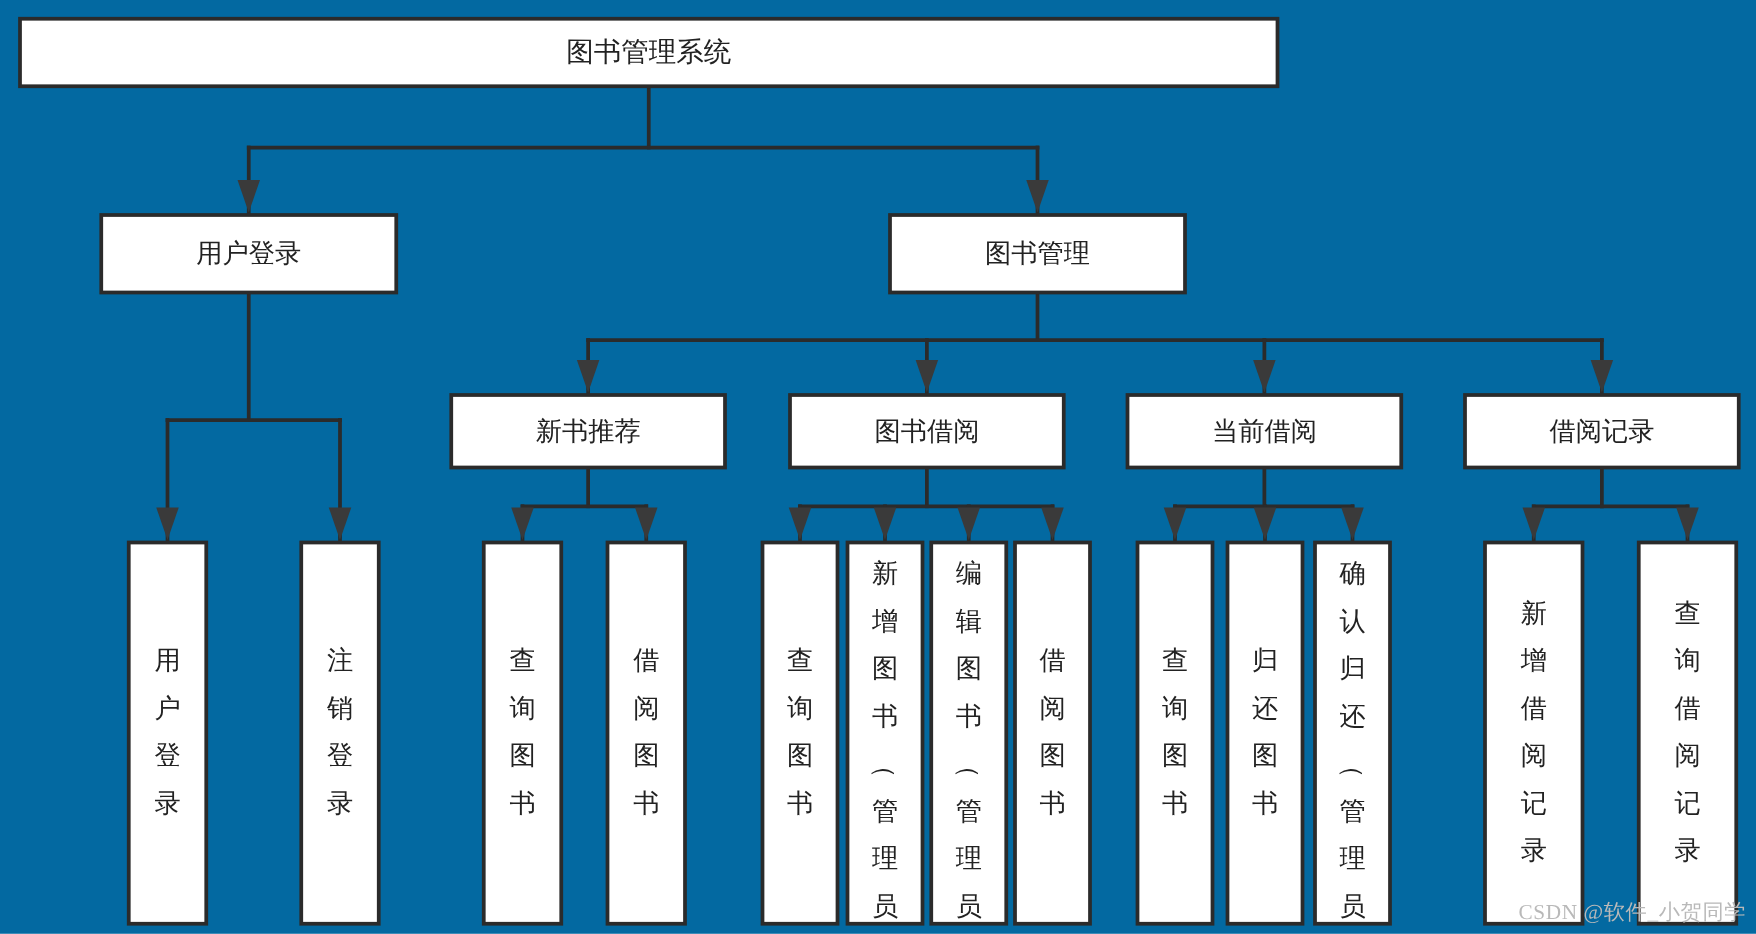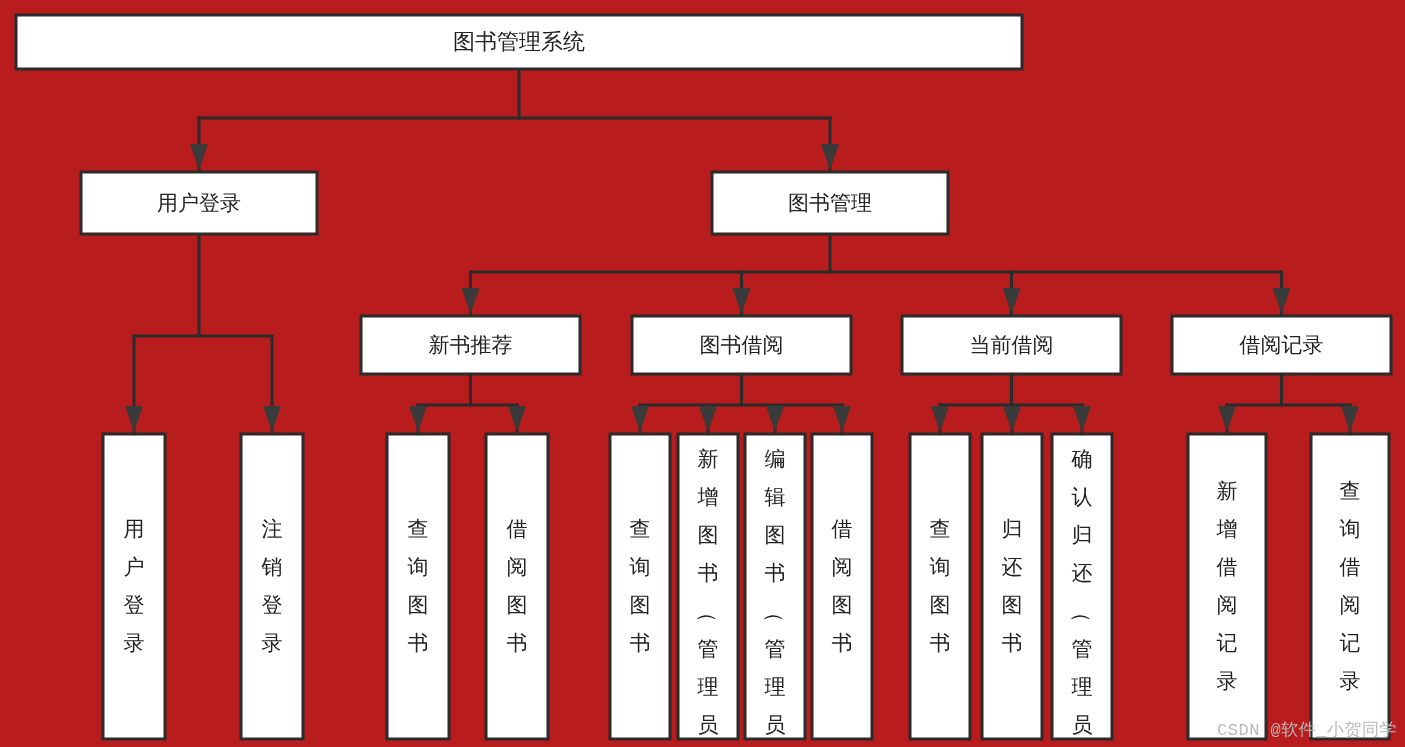--- a/index.html
+++ b/index.html
@@ -11,21 +11,21 @@
   body {
     width: 1405px;
     height: 747px;
     overflow: hidden;
     font-family: "DejaVu Sans", "Liberation Sans", sans-serif;
   }
   #diagram-root {
     position: relative;
     width: 1405px;
     height: 747px;
-    background: #b91c1c;
+    background: #0369a1;
   }
   svg.diagram-canvas {
     position: absolute;
     top: 0;
     left: 0;
     width: 1405px;
     height: 747px;
     display: block;
   }
   .node-box {
@@ -64,21 +64,21 @@
     text-anchor: middle;
     dominant-baseline: middle;
   }
   .leaf-label-char.rotated {
     dominant-baseline: central;
   }
   .watermark {
     position: absolute;
     right: 8px;
     bottom: 6px;
-    font-family: Liberation Mono, monospace;
+    font-family: Liberation Serif, serif;
     font-size: 17px;
     color: #b9b9b9;
     letter-spacing: 0.5px;
     white-space: nowrap;
     pointer-events: none;
     user-select: none;
   }
 </style>
 </head>
 <body>

